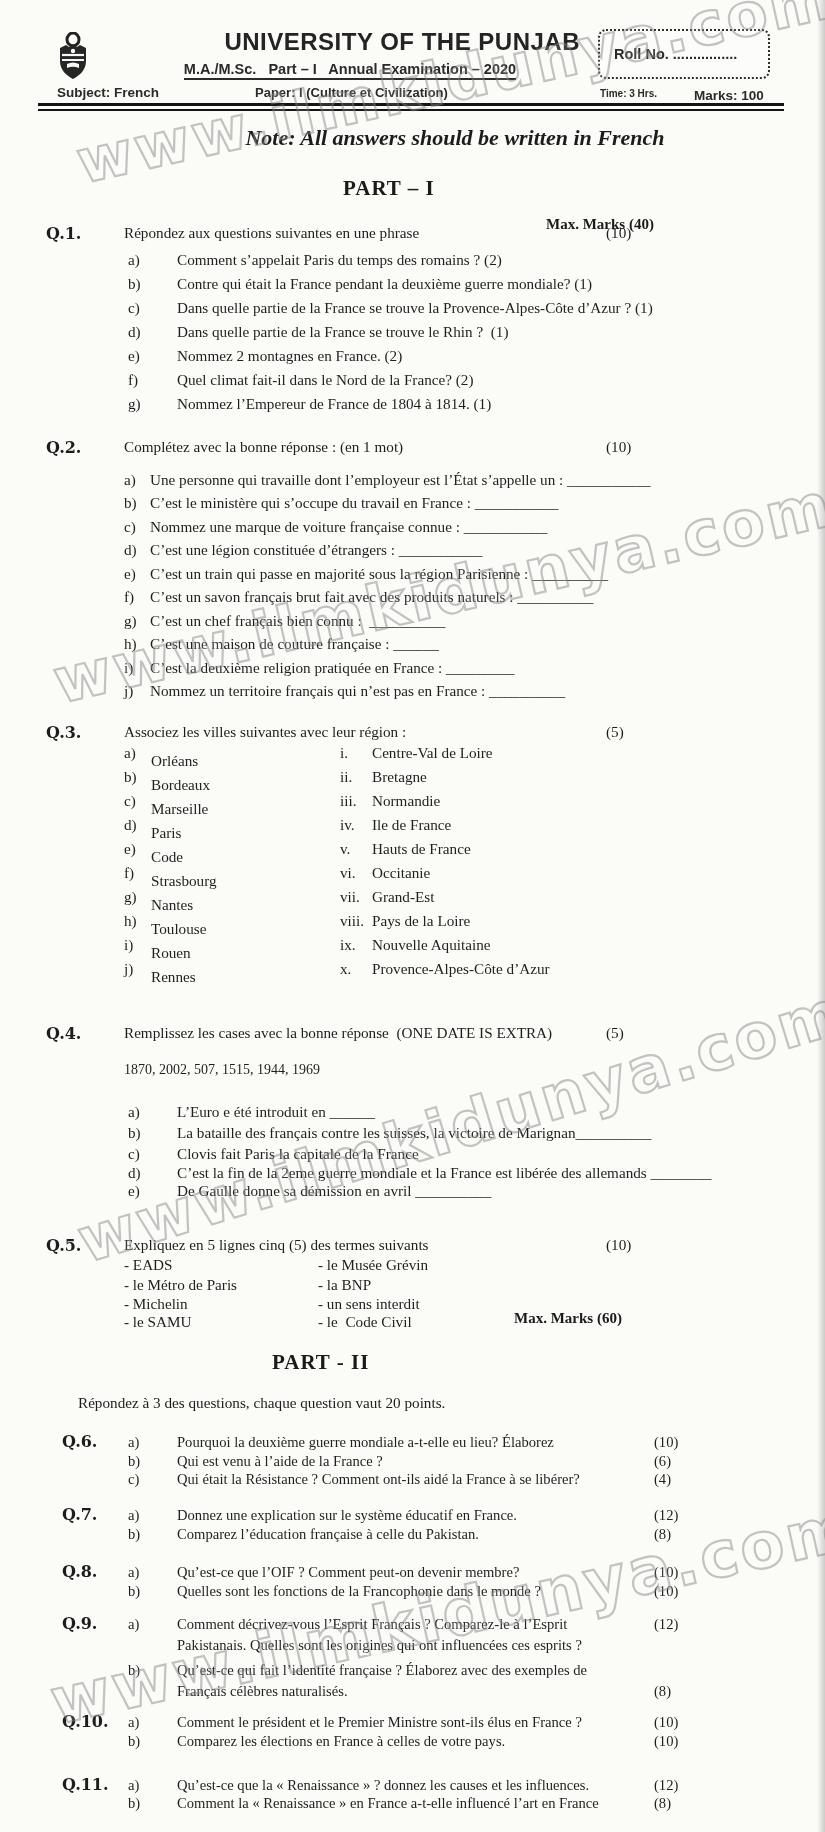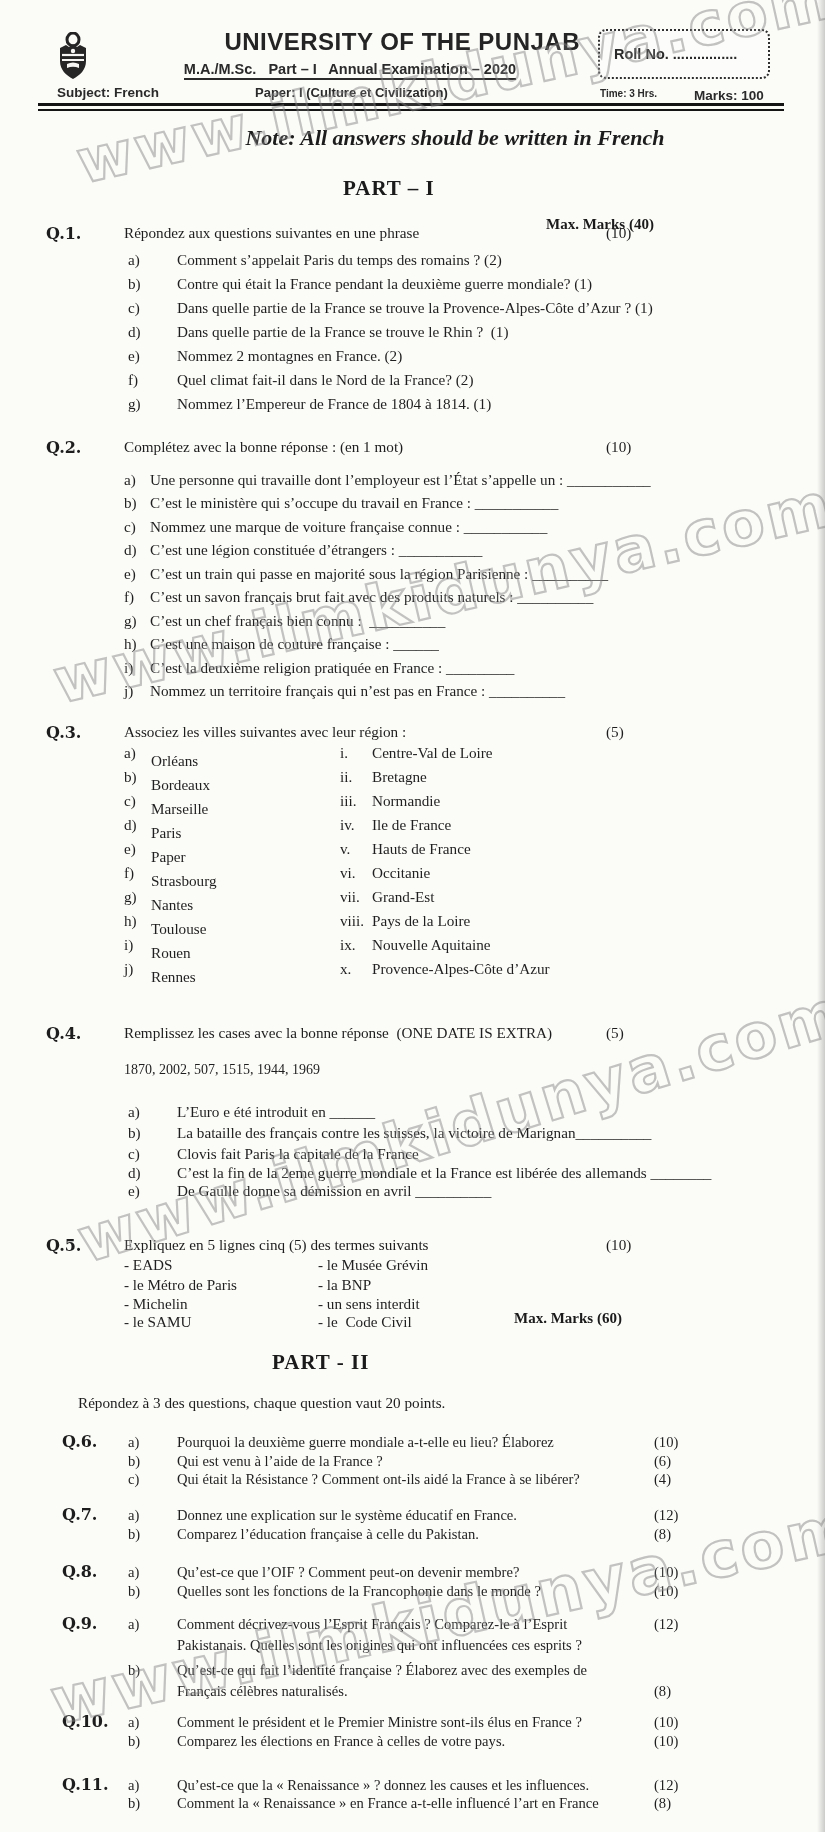--- a/index.html
+++ b/index.html
@@ -213,21 +213,21 @@
     <span class="region">Normandie</span>
   </div>
 <div class="q3row" style="top:816px">
     <span class="ltr">d)</span>
     <span class="city">Paris</span>
     <span class="roman">iv.</span>
     <span class="region">Ile de France</span>
   </div>
 <div class="q3row" style="top:840px">
     <span class="ltr">e)</span>
-    <span class="city">Paper</span>
+    <span class="city">Code</span>
     <span class="roman">v.</span>
     <span class="region">Hauts de France</span>
   </div>
 <div class="q3row" style="top:864px">
     <span class="ltr">f)</span>
     <span class="city">Strasbourg</span>
     <span class="roman">vi.</span>
     <span class="region">Occitanie</span>
   </div>
 <div class="q3row" style="top:888px">

